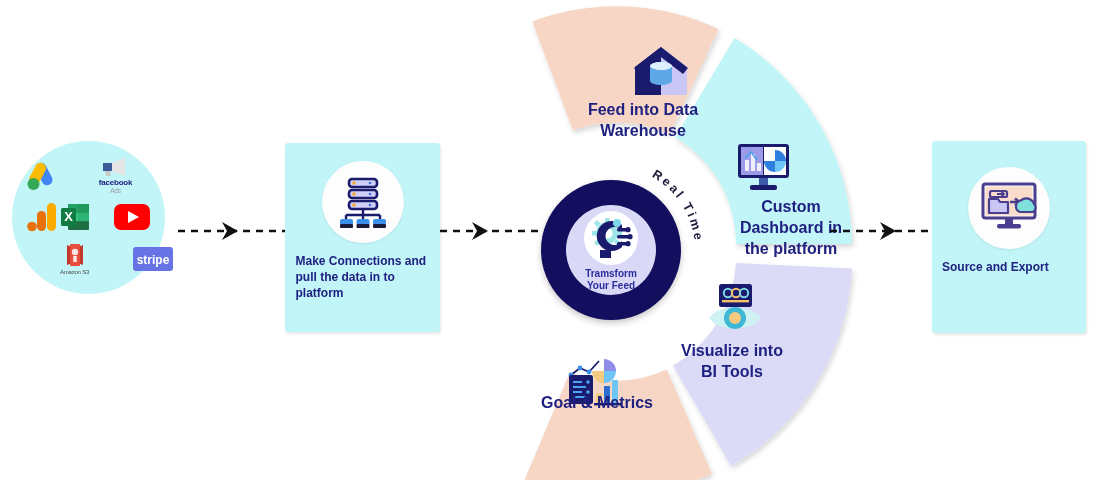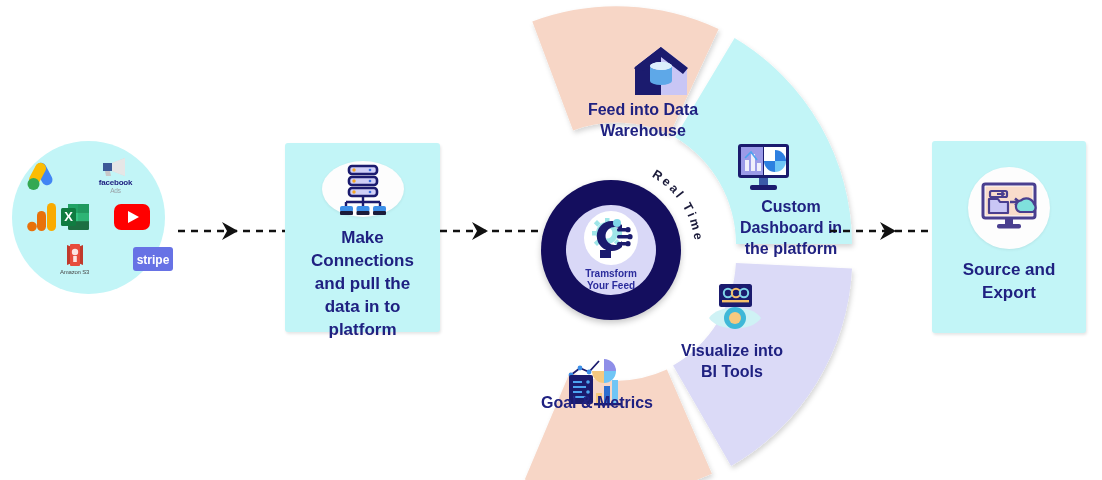--- a/index.html
+++ b/index.html
@@ -84,24 +84,24 @@
     width: 82px; height: 82px;
     border-radius: 50%;
     background: #fdfdfd;
     display: flex;
     align-items: center;
     justify-content: center;
     box-shadow: 0 1px 3px rgba(0,0,0,0.07);
   }
   .card-text {
     margin-top: 10px;
-    font-size: 17px;
+    font-size: 12px;
     font-weight: bold;
     color: #1F2181;
-    text-align: center;
+    text-align: left;
     line-height: 1.35;
     width: 134px;
   }
 
   
   .arrow { height: 22px; }
   #arrow-1 { left: 178px; top: 220px; width: 112px; }
   #arrow-2 { left: 440px; top: 220px; width: 110px; }
   #arrow-3 { left: 830px; top: 220px; width: 108px; }
 

